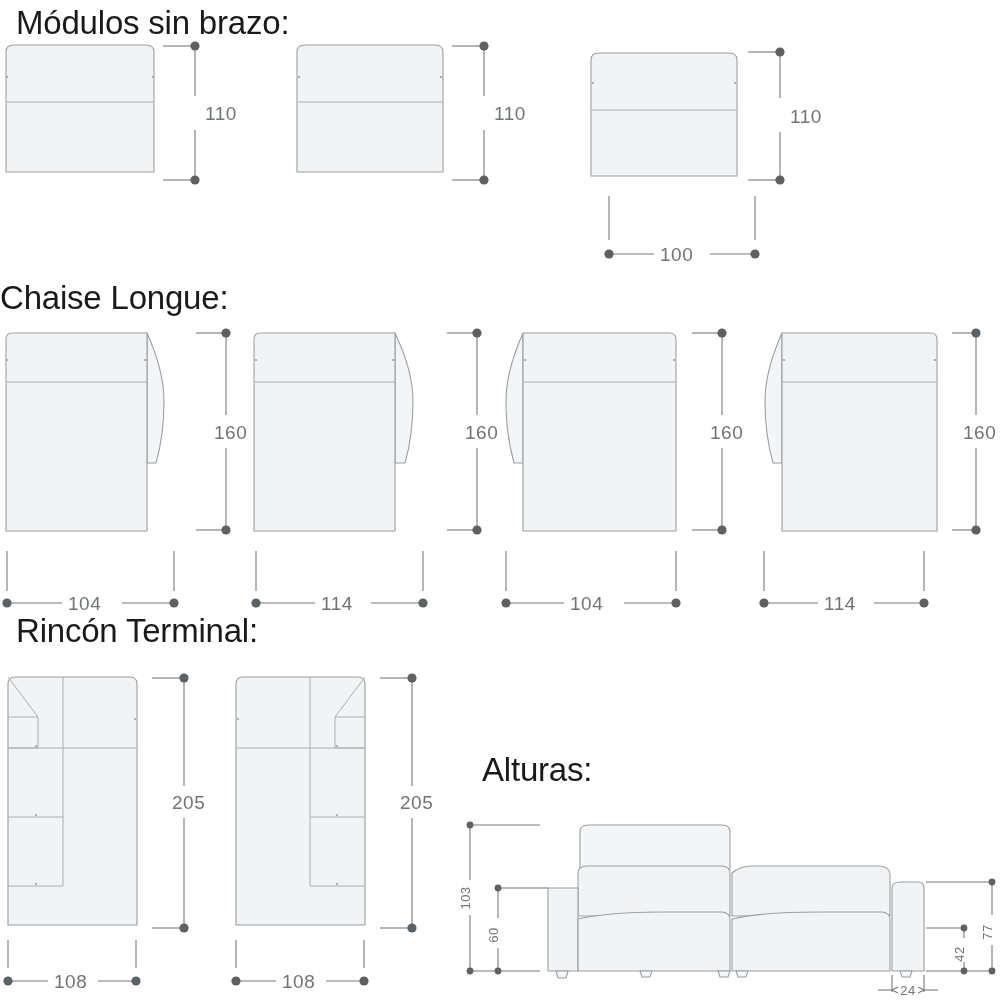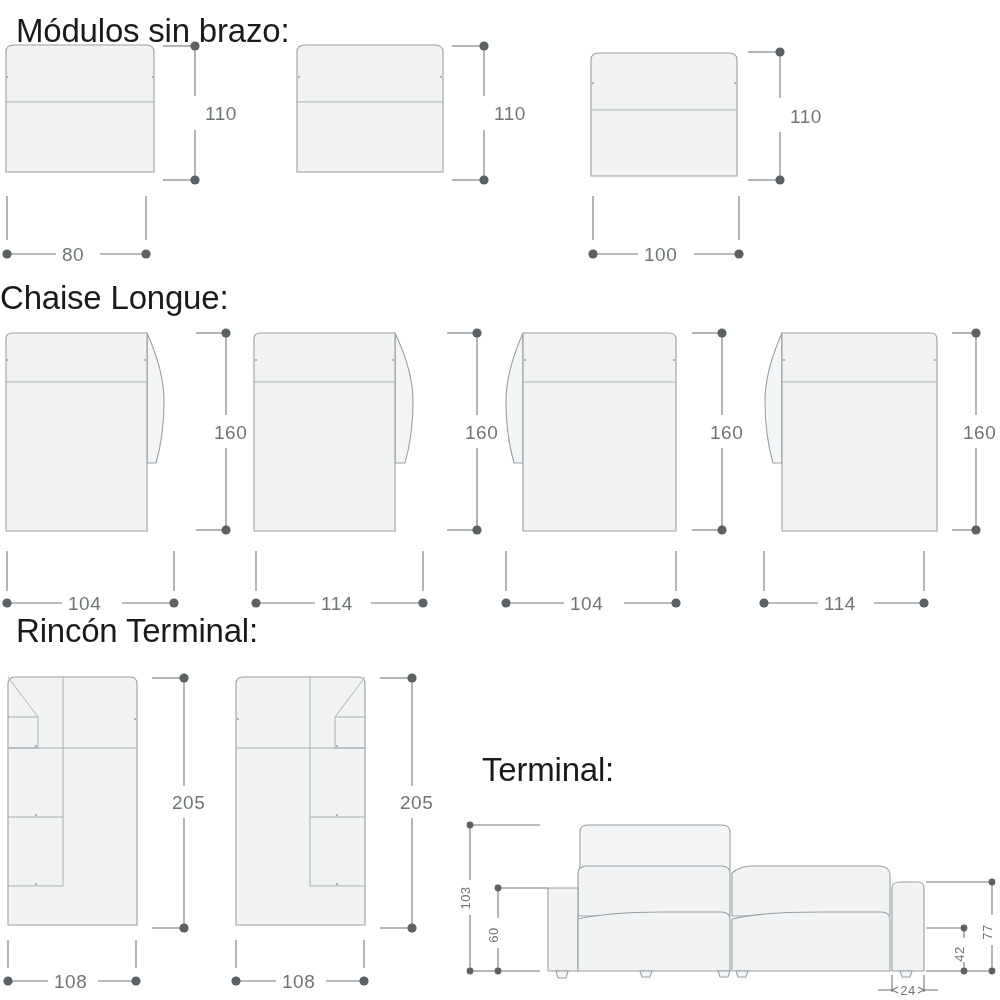--- a/index.html
+++ b/index.html
@@ -25,52 +25,41 @@
   .divline{stroke:#aab0b3;stroke-width:1;fill:none;}
   .dimline{stroke:#76797b;stroke-width:1.1;fill:none;}
   .dimdot{fill:#5b6164;}
   .tickdot{fill:#9aa0a3;}
 </style>
 </head>
 <body>
 
 <div class="sheet">
 
-  <div class="heading" style="left:16px;top:12px;">Módulos sin brazo:</div>
+  <div class="heading" style="left:16px;top:4px;">Módulos sin brazo:</div>
 
   <div class="node" style="left:0px;top:44px;">
     <svg width="160" height="135" viewBox="0 0 160 135">
       <path class="body-fill" d="M6,8 Q6,1 14,1 L146,1 Q154,1 154,8 L154,128 L6,128 Z"></path>
       <line class="divline" x1="6" y1="58" x2="154" y2="58"></line>
       <circle class="tickdot" cx="7" cy="33" r="1.1"></circle>
       <circle class="tickdot" cx="153" cy="33" r="1.1"></circle>
     </svg>
   </div>
   <div class="node" style="left:163px;top:38px;">
     <svg width="80" height="150" viewBox="0 0 80 150">
       <line class="dimline" x1="0" y1="8" x2="30" y2="8"></line>
       <line class="dimline" x1="0" y1="142" x2="30" y2="142"></line>
       <line class="dimline" x1="32" y1="8" x2="32" y2="58"></line>
       <line class="dimline" x1="32" y1="92" x2="32" y2="142"></line>
       <circle class="dimdot" cx="32" cy="8" r="4.6"></circle>
       <circle class="dimdot" cx="32" cy="142" r="4.6"></circle>
       <text class="dimtext" x="42" y="82">110</text>
     </svg>
   </div>
-  <div class="node" style="left:0px;top:196px;">
-    <svg width="160" height="72" viewBox="0 0 160 72">
-      <line class="dimline" x1="7" y1="0" x2="7" y2="44"></line>
-      <line class="dimline" x1="146" y1="0" x2="146" y2="44"></line>
-      <line class="dimline" x1="7" y1="58" x2="56" y2="58"></line>
-      <line class="dimline" x1="100" y1="58" x2="146" y2="58"></line>
-      <circle class="dimdot" cx="7" cy="58" r="4.6"></circle>
-      <circle class="dimdot" cx="146" cy="58" r="4.6"></circle>
-      <text class="dimtext" x="62" y="65">80</text>
-    </svg>
-  </div>
 
   <div class="node" style="left:296px;top:44px;">
     <svg width="148" height="135" viewBox="0 0 148 135">
       <path class="body-fill" d="M1,8 Q1,1 9,1 L139,1 Q147,1 147,8 L147,128 L1,128 Z"></path>
       <line class="divline" x1="1" y1="58" x2="147" y2="58"></line>
       <circle class="tickdot" cx="3" cy="33" r="1.1"></circle>
       <circle class="tickdot" cx="145" cy="33" r="1.1"></circle>
     </svg>
   </div>
   <div class="node" style="left:452px;top:38px;">
@@ -97,21 +86,21 @@
     <svg width="80" height="150" viewBox="0 0 80 150">
       <line class="dimline" x1="0" y1="14" x2="30" y2="14"></line>
       <line class="dimline" x1="0" y1="142" x2="30" y2="142"></line>
       <line class="dimline" x1="32" y1="14" x2="32" y2="60"></line>
       <line class="dimline" x1="32" y1="94" x2="32" y2="142"></line>
       <circle class="dimdot" cx="32" cy="14" r="4.6"></circle>
       <circle class="dimdot" cx="32" cy="142" r="4.6"></circle>
       <text class="dimtext" x="42" y="85">110</text>
     </svg>
   </div>
-  <div class="node" style="left:588px;top:196px;">
+  <div class="node" style="left:604px;top:196px;">
     <svg width="165" height="72" viewBox="0 0 165 72">
       <line class="dimline" x1="5" y1="0" x2="5" y2="44"></line>
       <line class="dimline" x1="151" y1="0" x2="151" y2="44"></line>
       <line class="dimline" x1="5" y1="58" x2="50" y2="58"></line>
       <line class="dimline" x1="106" y1="58" x2="151" y2="58"></line>
       <circle class="dimdot" cx="5" cy="58" r="4.6"></circle>
       <circle class="dimdot" cx="151" cy="58" r="4.6"></circle>
       <text class="dimtext" x="56" y="65">100</text>
     </svg>
   </div>
@@ -319,21 +308,21 @@
       <line class="dimline" x1="10" y1="0" x2="10" y2="28"></line>
       <line class="dimline" x1="138" y1="0" x2="138" y2="28"></line>
       <line class="dimline" x1="10" y1="41" x2="50" y2="41"></line>
       <line class="dimline" x1="100" y1="41" x2="138" y2="41"></line>
       <circle class="dimdot" cx="10" cy="41" r="4.6"></circle>
       <circle class="dimdot" cx="138" cy="41" r="4.6"></circle>
       <text class="dimtext" x="56" y="48">108</text>
     </svg>
   </div>
 
-  <div class="heading" style="left:482px;top:751px;">Terminal:</div>
+  <div class="heading" style="left:482px;top:751px;">Alturas:</div>
 
   <div class="node" style="left:460px;top:820px;">
     <svg width="540" height="180" viewBox="0 0 540 180">
 
       <path class="body-fill2" d="M120,12 Q120,5 128,5 L262,5 Q270,5 270,12 L270,50 L120,50 Z"></path>
 
       <path class="body-fill" d="M118,53 Q118,47 126,46 L262,46 Q270,47 270,53 L270,96 L118,96 Z"></path>
 
       <path class="body-fill" d="M272,53 Q280,46 292,46 L420,46 Q430,47 430,55 L430,96 L272,96 Z"></path>
 

